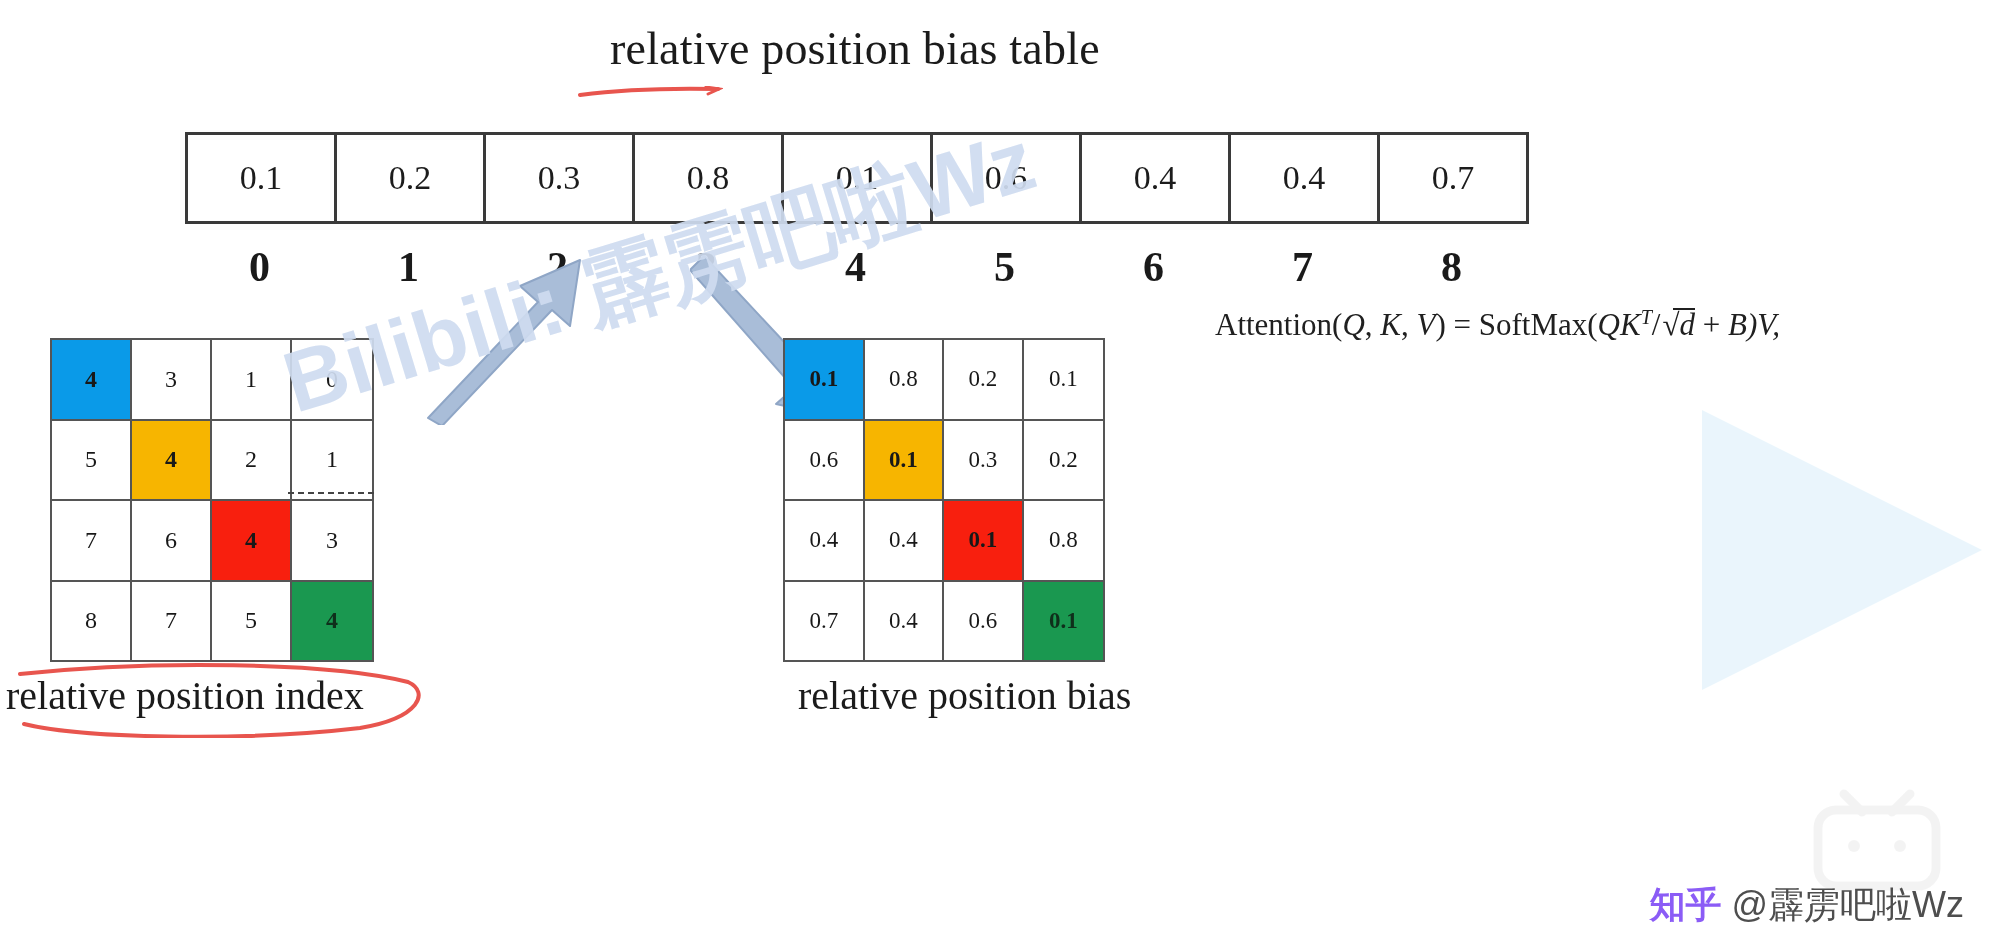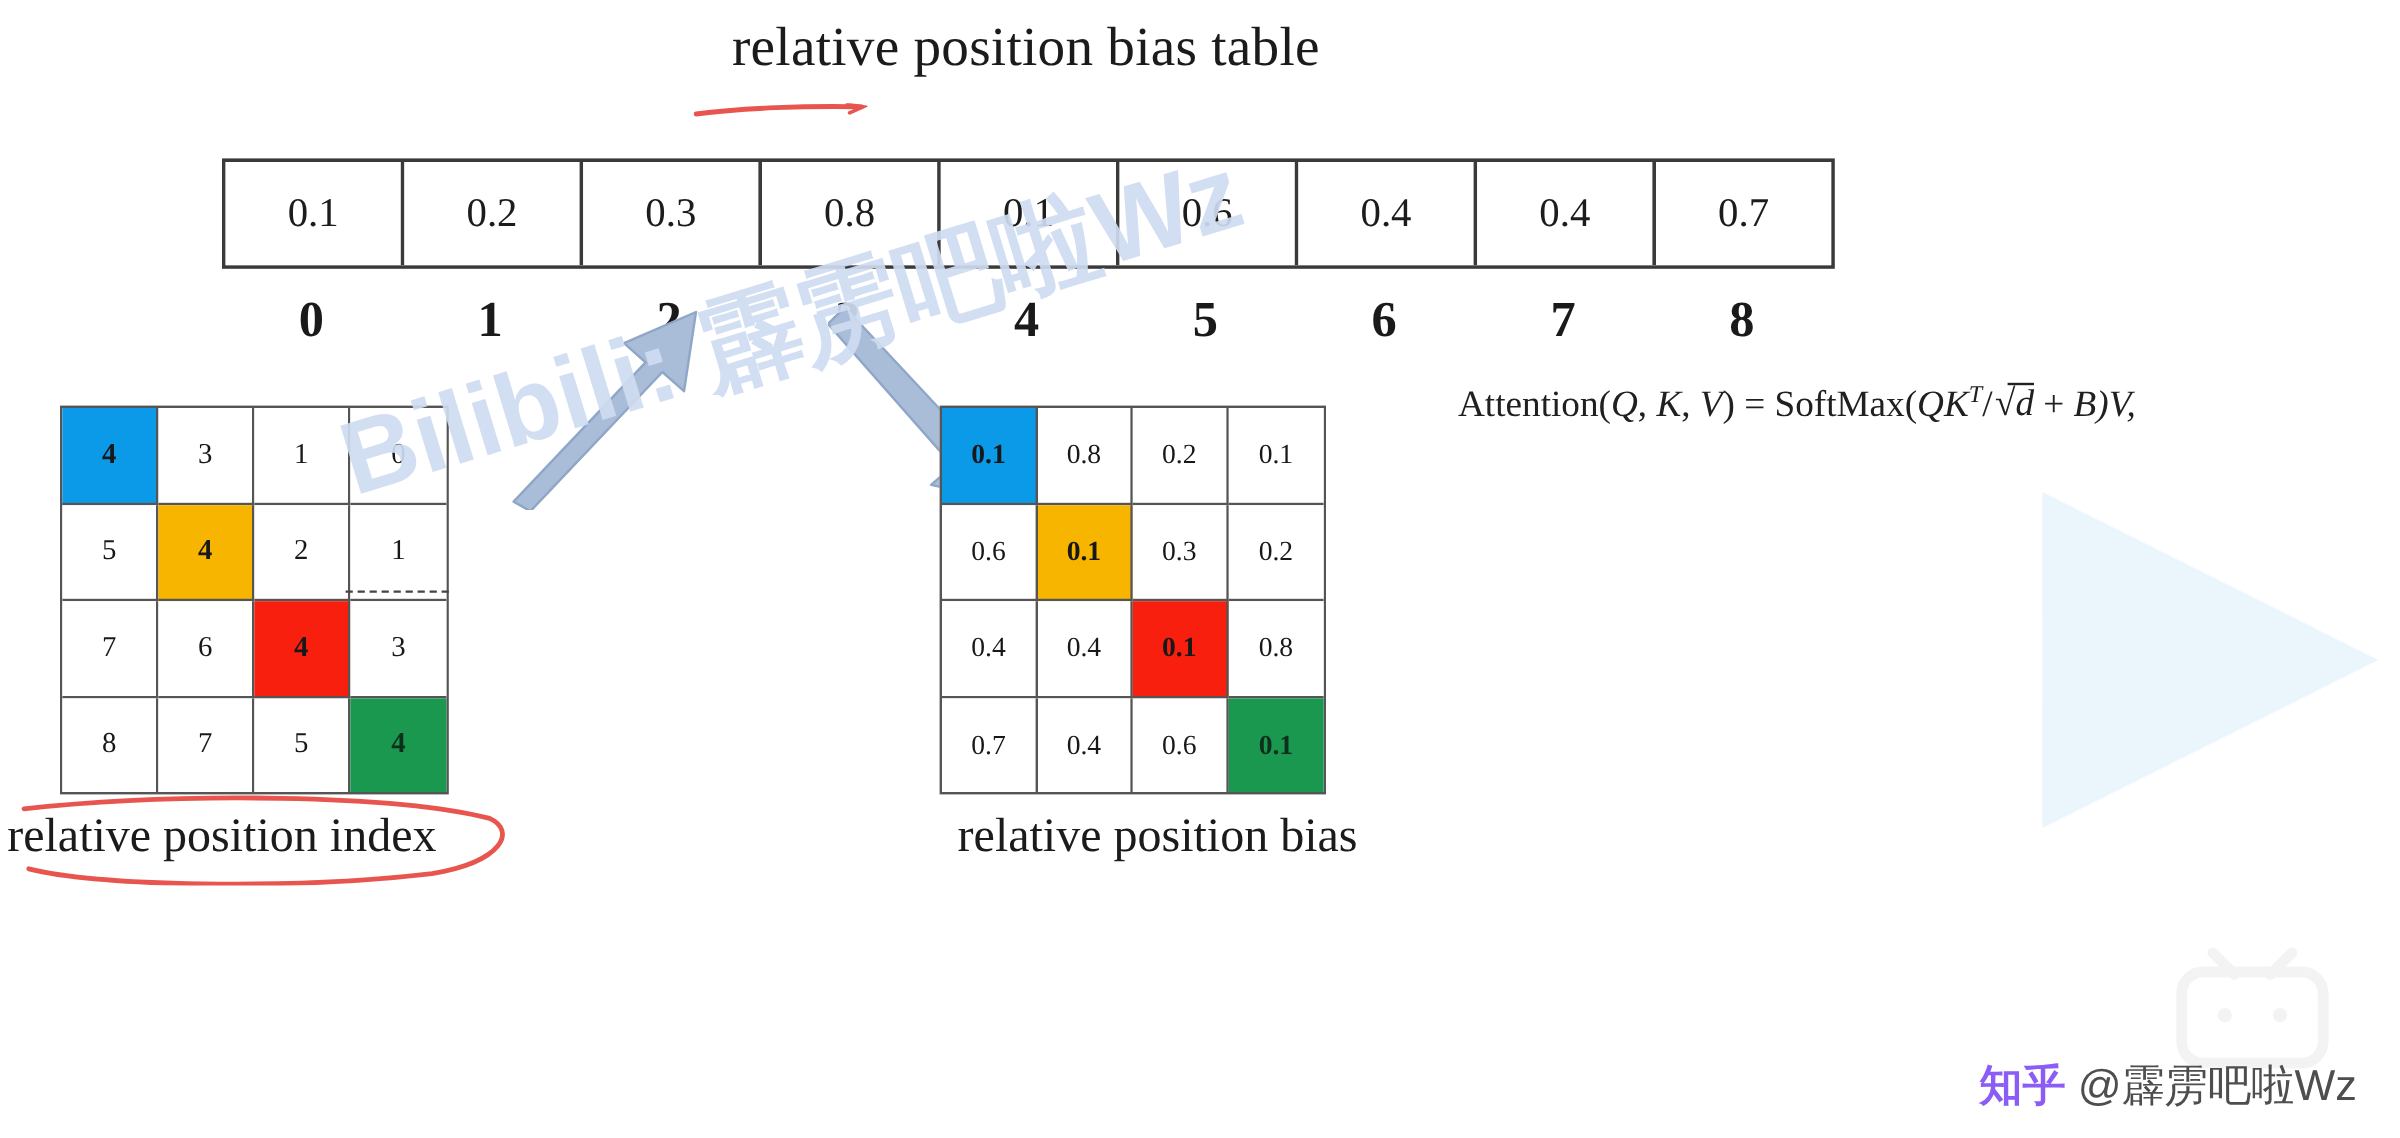--- a/index.html
+++ b/index.html
@@ -7,21 +7,21 @@
     width:2000px;height:948px;
     background:#ffffff;
     font-family:"Liberation Serif", serif;
     position:relative;
     overflow:hidden;
   }
   .stage{position:absolute;left:0;top:0;width:2000px;height:948px;}
 
   
   #title{
-    position:absolute;left:610px;top:12px;
+    position:absolute;left:610px;top:22px;
     font-size:46px;color:#1b1b1b;letter-spacing:.2px;
     white-space:nowrap;
   }
   #title-underline{
     position:absolute;left:578px;top:86px;width:145px;height:14px;
   }
   #dims-label{
     position:absolute;right:22px;top:24px;
     font-size:34px;font-weight:bold;color:#262626;
     font-family:"Liberation Serif", serif;white-space:nowrap;
@@ -45,21 +45,21 @@
     display:flex;
   }
   #index-row .idx{
     width:149px;height:58px;
     display:flex;align-items:center;justify-content:center;
     font-size:42px;font-weight:bold;color:#1a1a1a;
   }
 
   
   #attention-formula{
-    position:absolute;left:1215px;top:318px;
+    position:absolute;left:1215px;top:306px;
     font-size:31px;color:#202020;white-space:nowrap;
     font-family:"Liberation Serif", serif;
   }
   .sup{font-size:.65em;vertical-align:super;}
   .ital{font-style:italic;}
   .sqrt{position:relative;display:inline-block;padding-left:2px;}
   .sqrt .bar{
     position:absolute;left:13px;right:0;top:1px;height:2px;background:#202020;
   }
 

